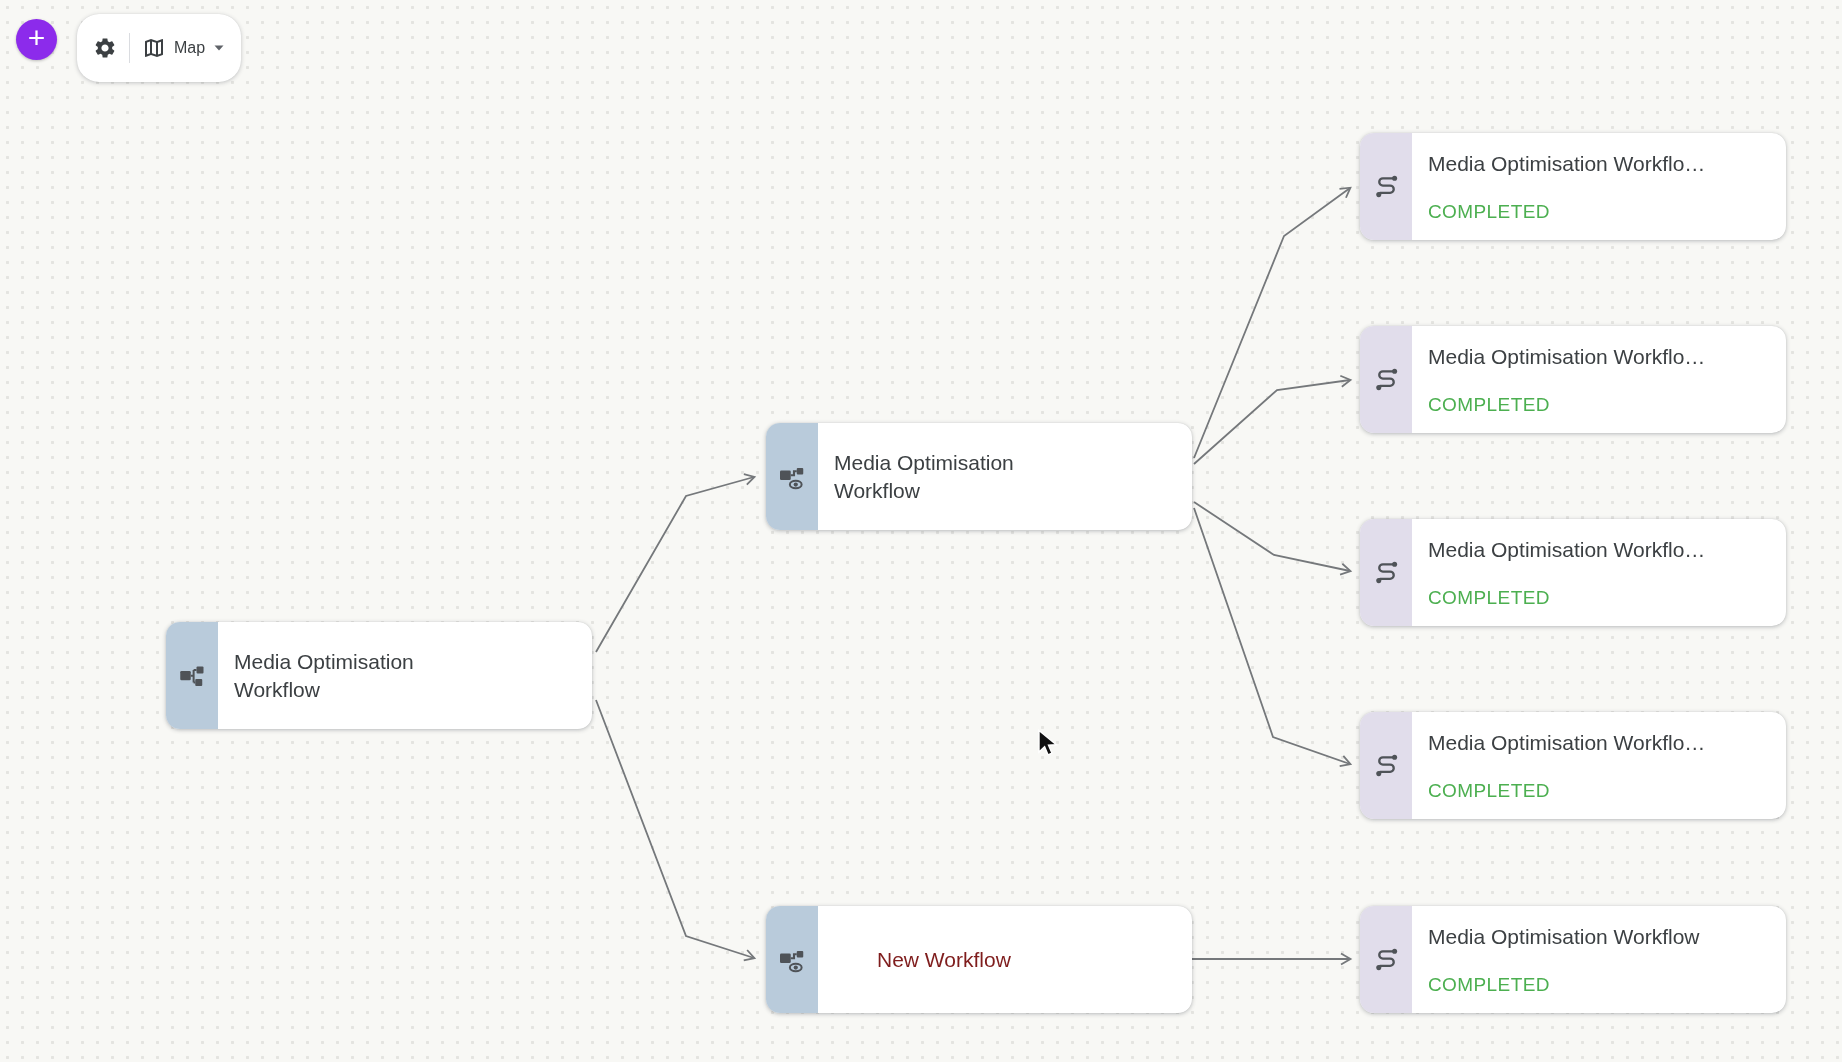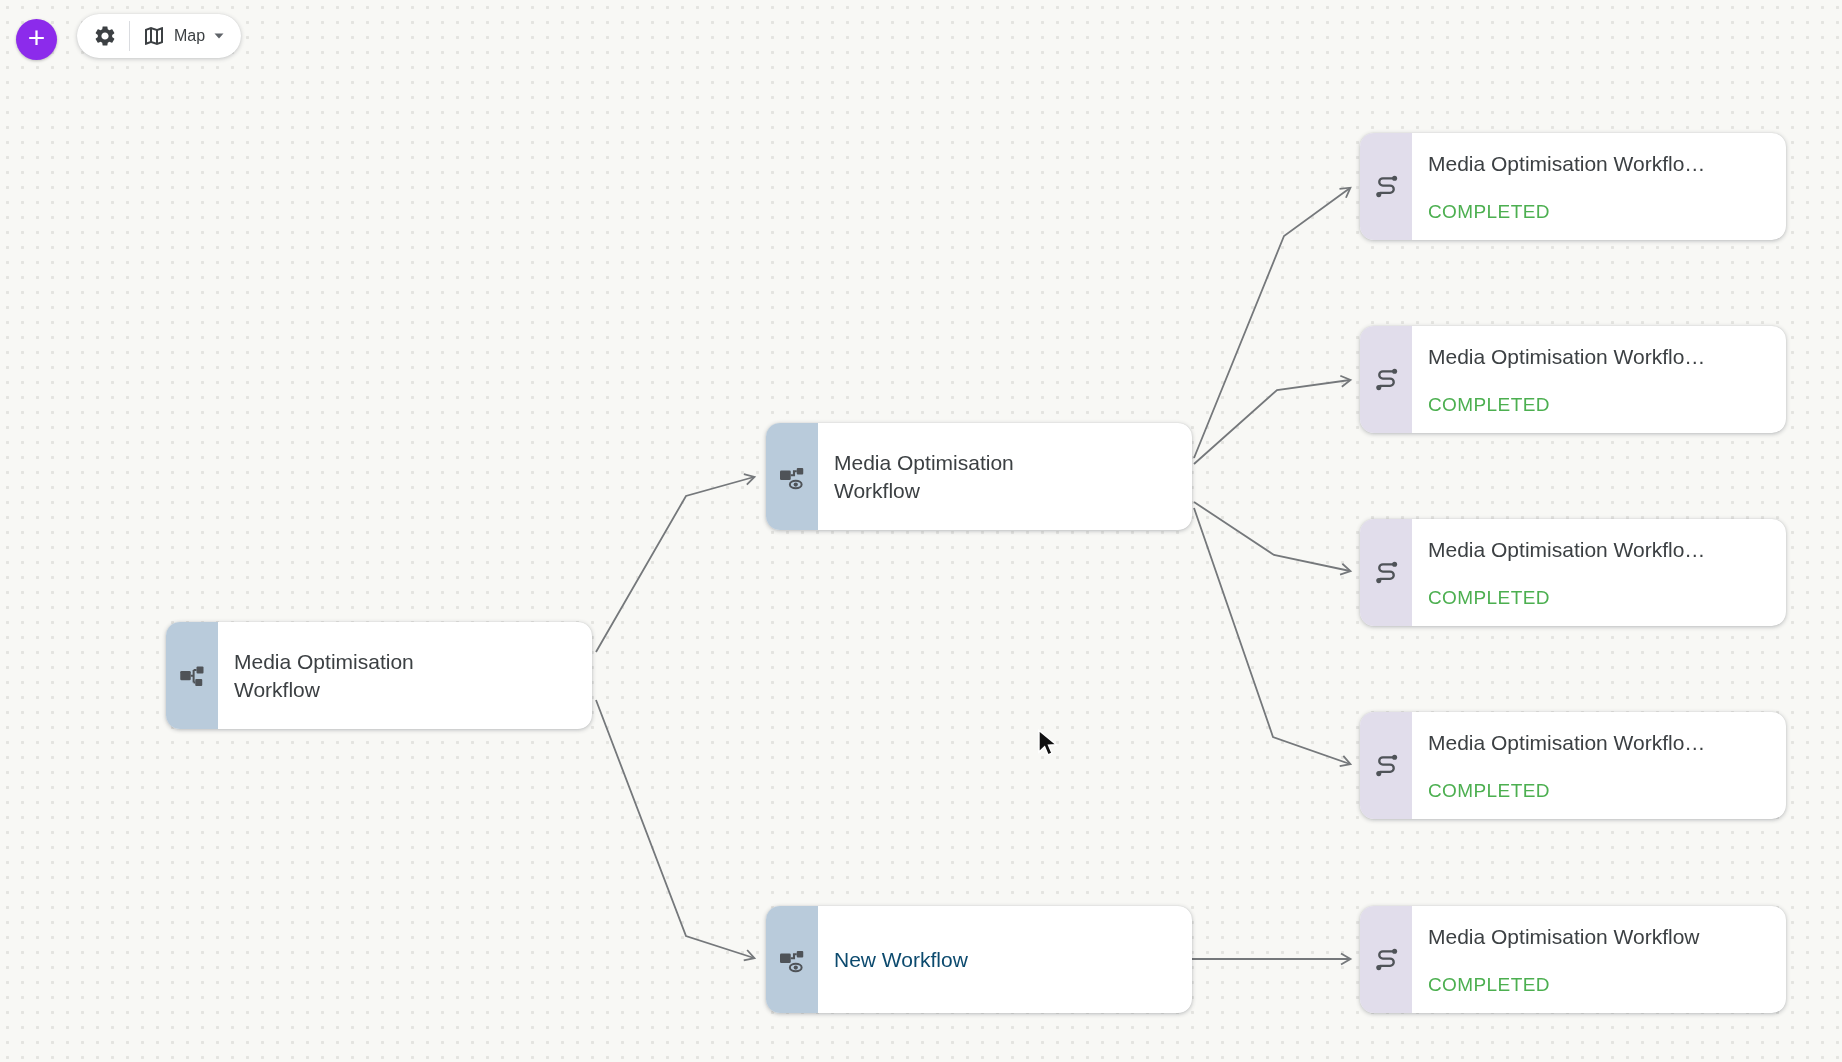--- a/index.html
+++ b/index.html
@@ -60,21 +60,21 @@
     display:flex;align-items:center;justify-content:center;
     padding:0 0 3px 0;cursor:pointer;
     box-shadow:0 1px 3px rgba(0,0,0,0.25);
     font-family:"Liberation Sans", sans-serif;
   }
   .toolbar-pill{
     position:absolute;left:77px;top:14px;
     height:44px;border-radius:22px;background:#ffffff;
     box-shadow:0 1px 4px rgba(40,45,55,0.25), 0 0 1px rgba(0,0,0,0.1);
     display:flex;align-items:center;
-    padding:0 16px;gap:12px;
+    padding:12px 16px;gap:12px;
   }
   .icon-btn{
     background:none;border:none;padding:0;margin:0;cursor:pointer;
     display:flex;align-items:center;gap:8px;
     font-family:"Liberation Sans", sans-serif;
   }
   .tb-divider{width:1px;height:30px;background:#dadce0;}
   .map-label{font-size:16px;font-weight:500;color:#3c4043;}
   
   .cursor{position:absolute;pointer-events:none;}
@@ -131,21 +131,21 @@
         <div class="strip" style="background: rgb(185, 203, 219);">
           <svg width="30" height="30" viewBox="0 0 24 24">
             <rect x="2.4" y="6.8" width="8.6" height="7.6" rx="1" fill="#4f5358"></rect>
             <rect x="15.8" y="4.8" width="5.2" height="5.2" rx="0.8" fill="#4f5358"></rect>
             <path d="M11,10.6 H13.6 V7.4 H15.8" stroke="#4f5358" stroke-width="1.7" fill="none"></path>
             <ellipse cx="15" cy="18" rx="4.7" ry="3" fill="none" stroke="#4f5358" stroke-width="1.6"></ellipse>
             <circle cx="15" cy="18" r="1.7" fill="#4f5358"></circle>
           </svg>
         </div>
         <div class="node-body">
-          <div class="node-title" style="color: #0c4a6e;">New Workflow</div>
+          <div class="node-title" style="color: #7f1d1d; margin-left: 43px;">New Workflow</div>
         </div>
       </div>
       <div class="node kind-run" style="left: 1360px; top: 133px; width: 426px; height: 107px;">
         <div class="strip" style="background: rgb(225, 221, 235);">
           <svg width="29" height="29" viewBox="0 0 24 24">
             <circle cx="18.7" cy="5.2" r="2.1" fill="#4f5358"></circle>
             <circle cx="5.6" cy="18.7" r="2.1" fill="#4f5358"></circle>
             <path d="M18.7,5.2 H9 A3,3 0 0 0 9,11.2 H15 A3,3 0 0 1 15,17.2 H6.8" fill="none" stroke="#4f5358" stroke-width="1.9" stroke-linecap="round"></path>
           </svg>
         </div>

